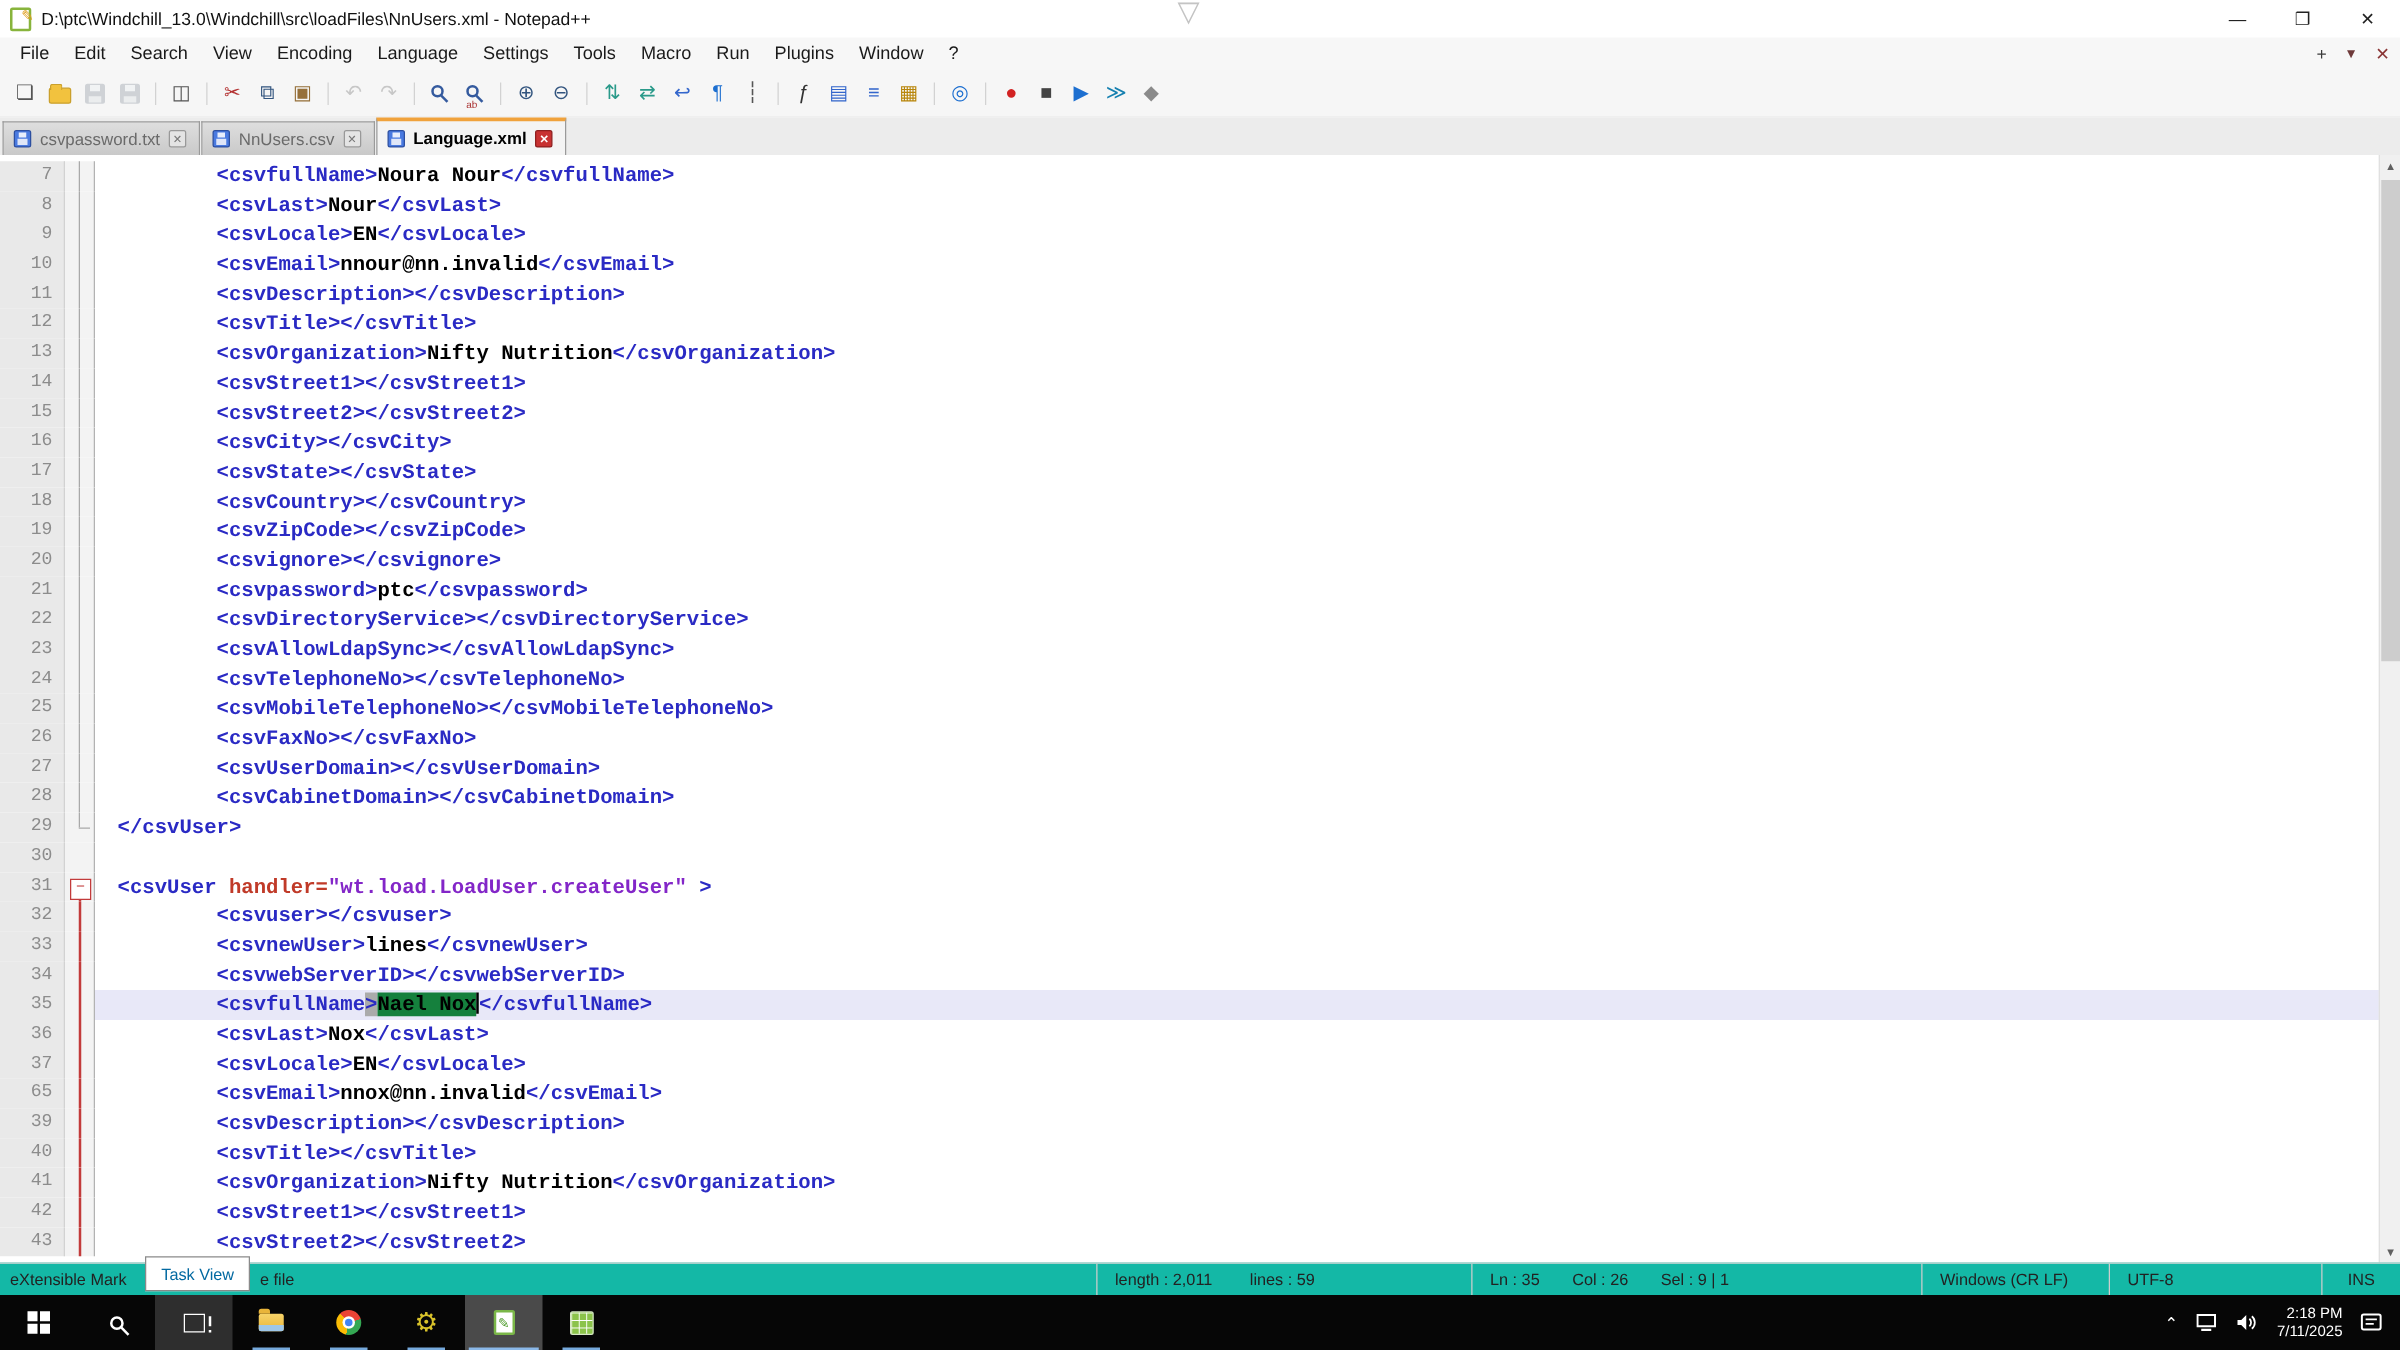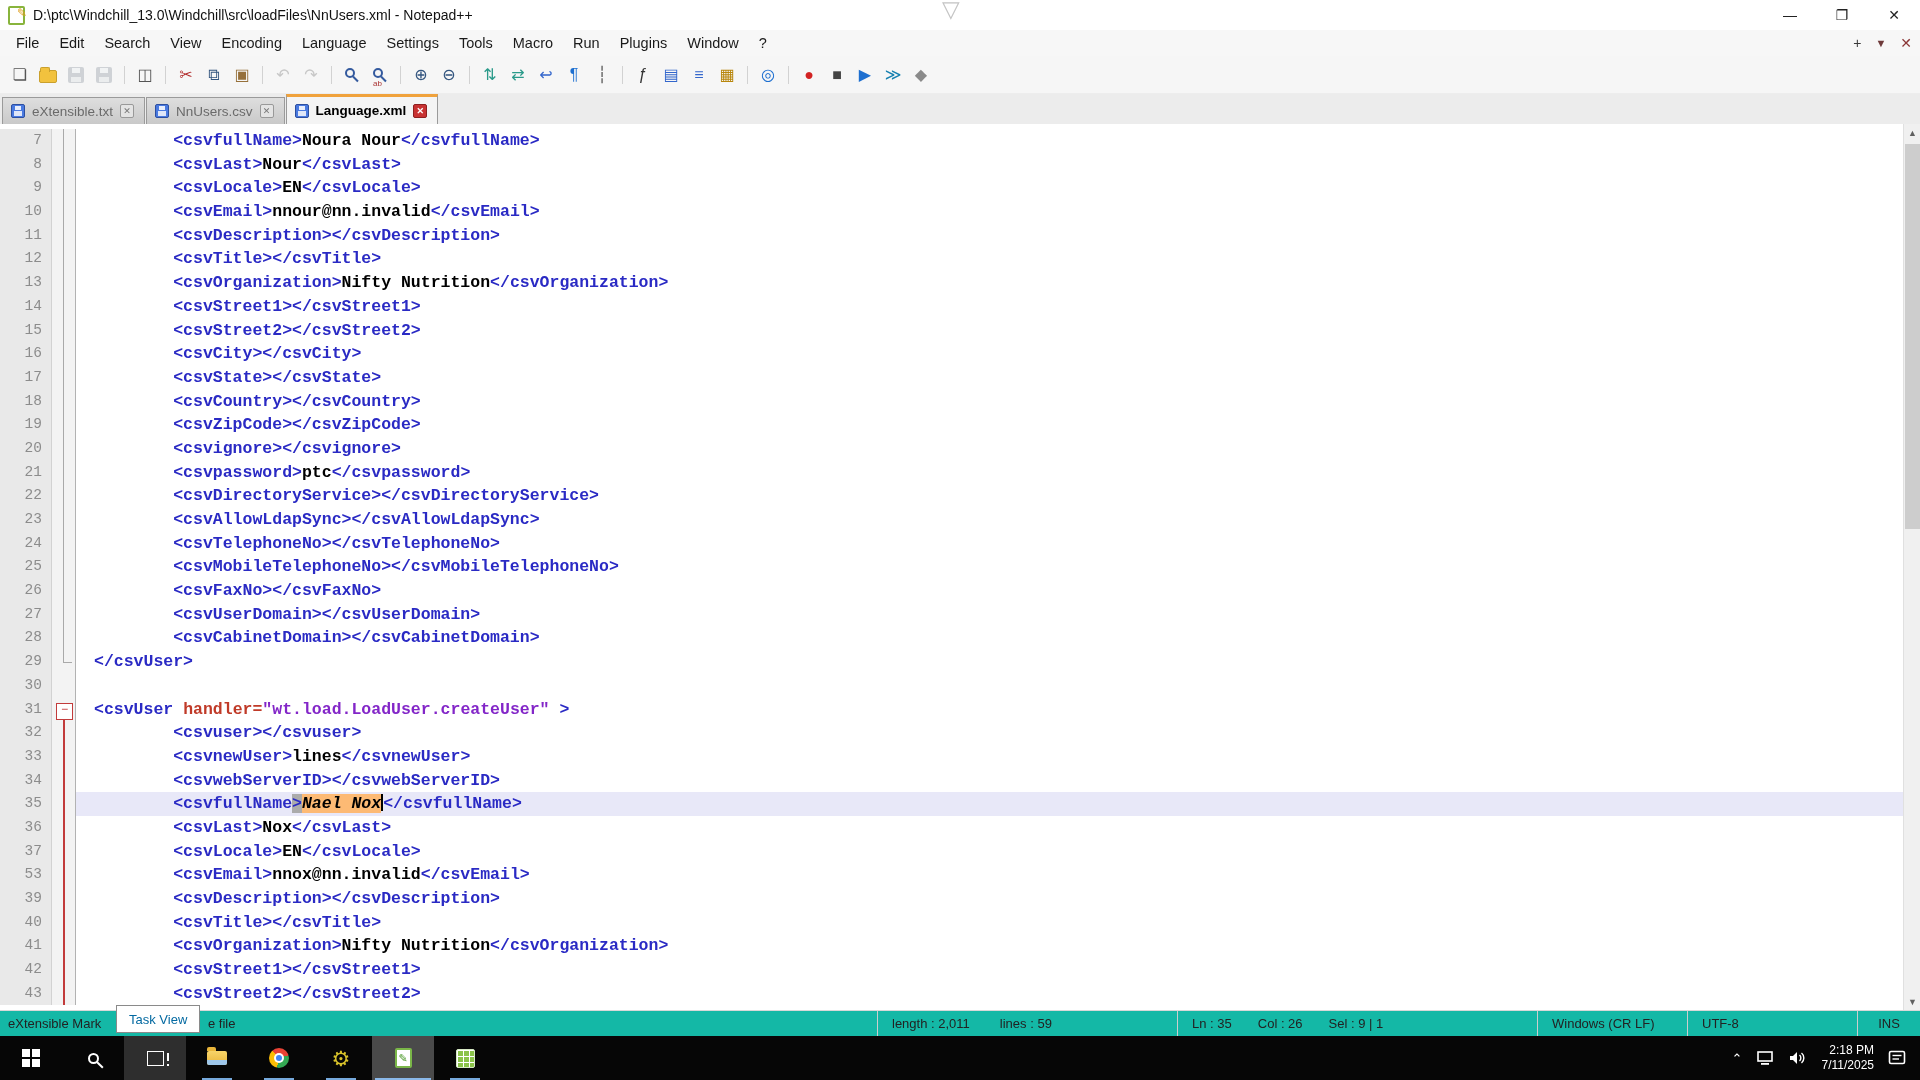--- a/index.html
+++ b/index.html
@@ -73,21 +73,21 @@
     border:1.5px solid #c23b3b; color:#c23b3b; background:#fff; font-size:12px; line-height:12px;
     text-align:center; }
   .fold.ro::before { content:""; position:absolute; left:11px; top:20px; bottom:0; width:2px; background:#c23b3b; }
   .codetxt { flex:1; white-space:pre; padding-left:18px; font-size:16.5px; color:#000; }
   .eline.cur .codetxt { background:#e8e8f8; }
   .sg-t  { color:#2a2ac4; font-weight:600; }
   .sg-x  { color:#000; font-weight:800; }
   .sg-a  { color:#c03a28; font-weight:600; }
   .sg-v  { color:#8326c8; font-weight:600; }
   .sg-ts { color:#2a2ac4; font-weight:600; background:#ababab; }
-  .sg-xs { color:#000; font-weight:800; background:#fdba74;font-style:italic; }
+  .sg-xs { color:#000; font-weight:800; background:#15803d; }
   .caret { display:inline-block; width:2px; height:17px; background:#000; vertical-align:-3px; }
 
   
   .vscroll { position:absolute; top:124px; right:0; width:17px; height:886px; background:#f0f0f0;
     border-left:1px solid #e0e0e0; }
   .vs-arrow { position:absolute; left:0; width:17px; height:17px; color:#606060; font-size:9px;
     display:flex; align-items:center; justify-content:center; }
   .vs-thumb { position:absolute; left:1px; width:15px; top:20px; height:385px; background:#cdcdcd; }
 
   
@@ -227,21 +227,21 @@
       <span class="tbi" style="color: rgb(210, 34, 34);">●</span>
       <span class="tbi" style="color: rgb(68, 68, 68);">■</span>
       <span class="tbi" style="color: rgb(29, 111, 208);">▶</span>
       <span class="tbi" style="color: rgb(22, 128, 176);">≫</span>
       <span class="tbi" style="color: rgb(138, 138, 138);">◆</span>
     </div>
 
   <div class="tabbar">
     <div class="tab">
       <span class="tab-floppy"></span>
-      <span>eXtensible.txt</span>
+      <span>csvpassword.txt</span>
       <span class="tab-close">✕</span>
     </div>
     <div class="tab">
       <span class="tab-floppy"></span>
       <span>NnUsers.csv</span>
       <span class="tab-close">✕</span>
     </div>
     <div class="tab active">
       <span class="tab-floppy"></span>
       <span style="font-weight:bold">Language.xml</span>
@@ -399,21 +399,21 @@
         <span class="lnum">36</span>
         <span class="fold r"></span>
         <span class="codetxt"><span class="sg-t">        &lt;csvLast&gt;</span><span class="sg-x">Nox</span><span class="sg-t">&lt;/csvLast&gt;</span></span>
       </div>
       <div class="eline">
         <span class="lnum">37</span>
         <span class="fold r"></span>
         <span class="codetxt"><span class="sg-t">        &lt;csvLocale&gt;</span><span class="sg-x">EN</span><span class="sg-t">&lt;/csvLocale&gt;</span></span>
       </div>
       <div class="eline">
-        <span class="lnum">53</span>
+        <span class="lnum">65</span>
         <span class="fold r"></span>
         <span class="codetxt"><span class="sg-t">        &lt;csvEmail&gt;</span><span class="sg-x">nnox@nn.invalid</span><span class="sg-t">&lt;/csvEmail&gt;</span></span>
       </div>
       <div class="eline">
         <span class="lnum">39</span>
         <span class="fold r"></span>
         <span class="codetxt"><span class="sg-t">        &lt;csvDescription&gt;&lt;/csvDescription&gt;</span></span>
       </div>
       <div class="eline">
         <span class="lnum">40</span>

